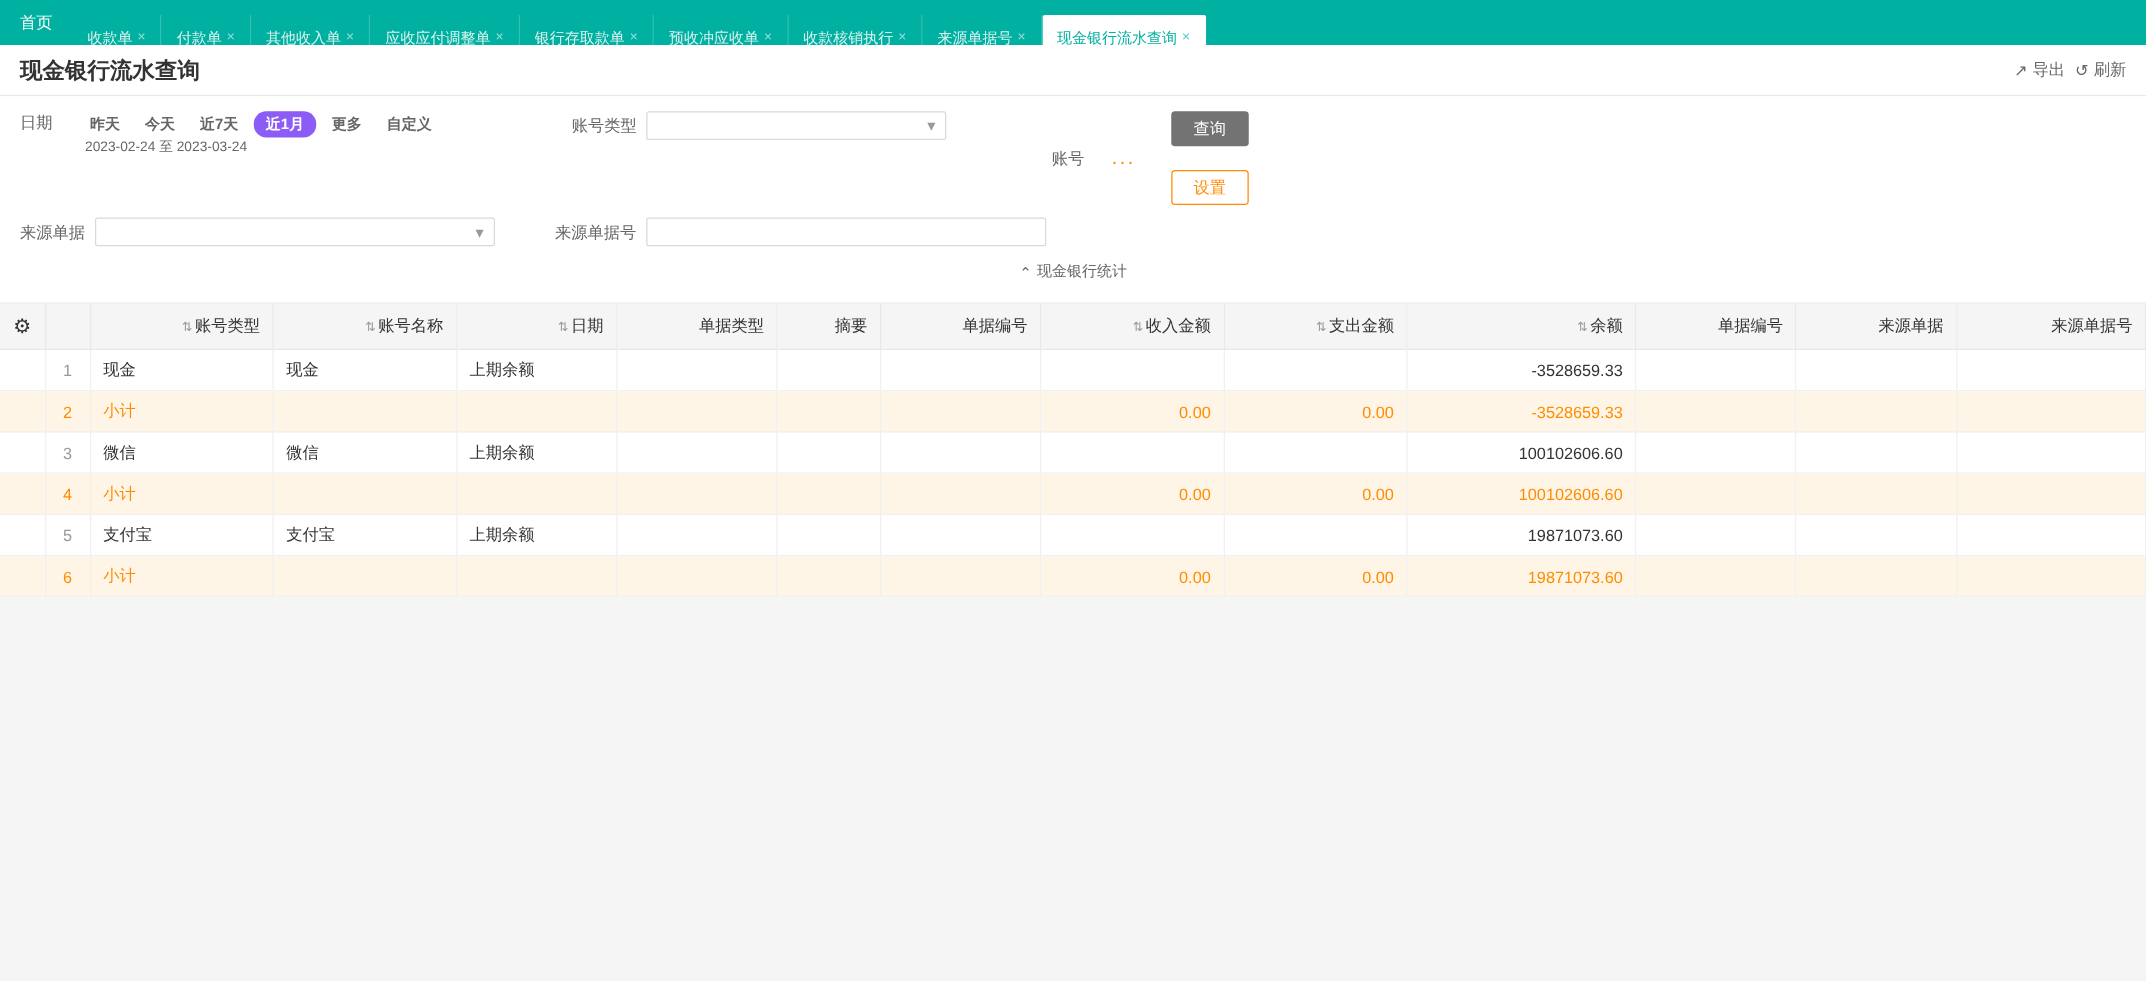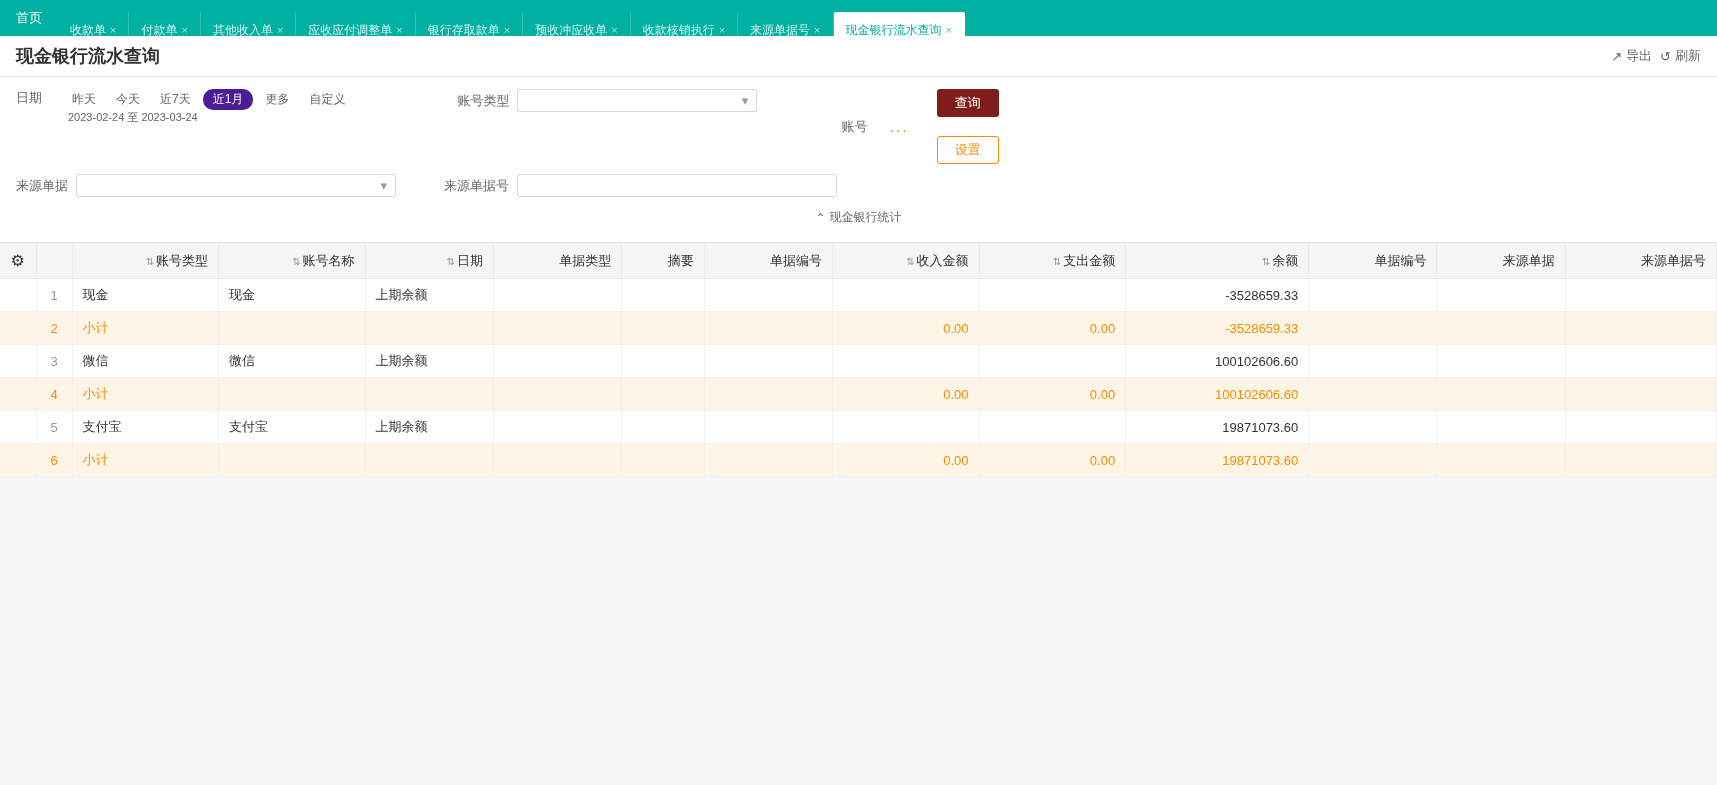--- a/index.html
+++ b/index.html
@@ -87,21 +87,21 @@
       min-width: 40px;
     }
     .date-opt {
       padding: 2px 8px;
       font-size: 12px;
       color: #666;
       cursor: pointer;
       border-radius: 2px;
     }
     .date-opt.active {
-      background: #4c1d95;
+      background: #8b5cf6;
       color: #fff;
       border-radius: 10px;
       padding: 2px 10px;
     }
     .date-range {
       font-size: 11px;
       color: #666;
       margin-left: 4px;
     }
     .filter-select {
@@ -119,21 +119,21 @@
     }
     .filter-input {
       border: 1px solid #d9d9d9;
       border-radius: 2px;
       padding: 3px 8px;
       font-size: 13px;
       outline: none;
       min-width: 200px;
     }
     .query-btn {
-      background: #7f1d1d;
+      background: #737373;
       color: #fff;
       border: none;
       padding: 5px 18px;
       border-radius: 3px;
       cursor: pointer;
       font-size: 13px;
     }
     .setting-btn {
       background: #fff;
       color: #ff8c00;
@@ -232,20 +232,21 @@
       text-align: right;
     }
     .filter-date-row {
       display: flex;
       flex-direction: column;
     }
     .date-opts-line {
       display: flex;
       align-items: flex-end;
       gap: 4px;
+      font-weight: bold;
     }
     .top-right-btns {
       display: flex;
       align-items: center;
       gap: 8px;
     }
   </style>
 </head>
 <body>
 

